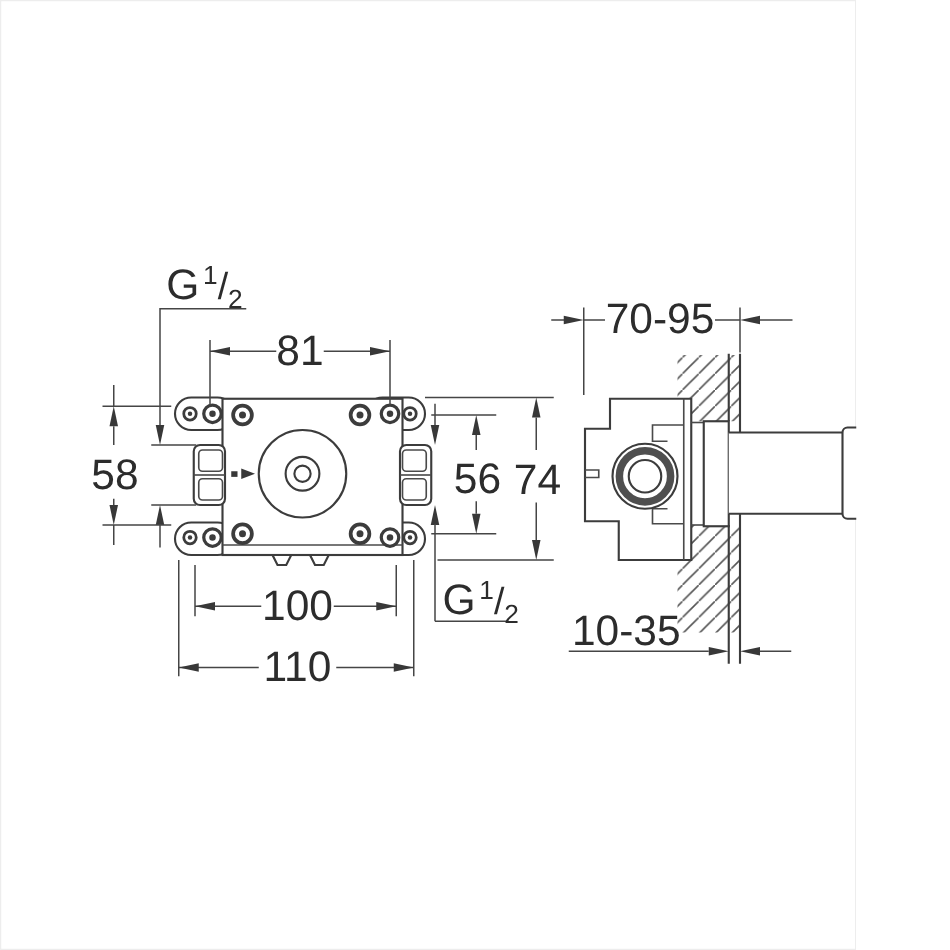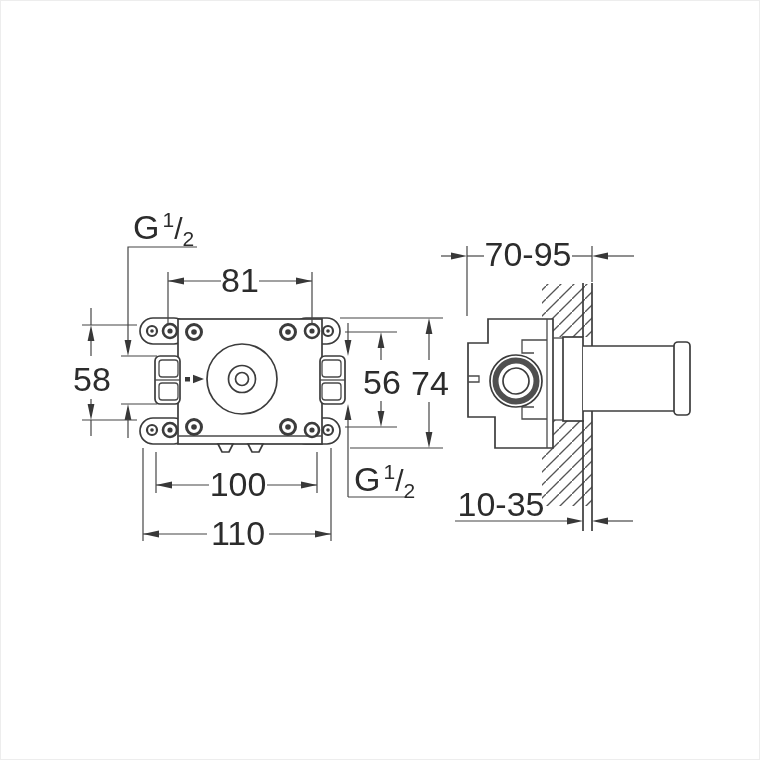--- a/index.html
+++ b/index.html
@@ -1,22 +1,23 @@
 <!DOCTYPE html>
 <html><head>
 <meta charset="utf-8">
 <style>
   html, body { margin: 0; padding: 0; background: #ffffff; }
   .canvas {
     position: relative;
-    width: 760px;
+    width: 665px;
     height: 760px;
     background: #ffffff;
     box-shadow: inset 0 0 0 1px #ededed;
     overflow: hidden;
+    padding-left: 20px;
   }
   svg { position: absolute; left: 0; top: 0; }
   svg text {
     font-family: "Liberation Sans", "DejaVu Sans", sans-serif;
     fill: #2c2c2c;
   }
   .dim-text  { font-size: 34px; }
   .sup-num   { font-size: 21px; }
   .slash     { font-size: 30px; }
   .outline   { fill: #ffffff; stroke: #3c3c3c; stroke-width: 1.7; }

